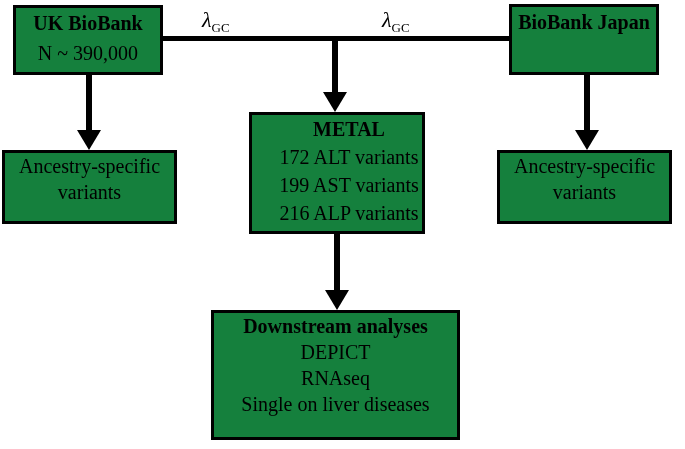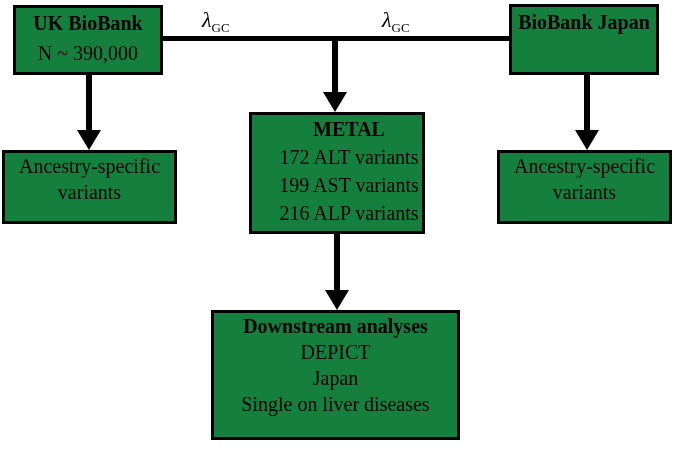--- a/index.html
+++ b/index.html
@@ -125,17 +125,17 @@
   </div>
 
   <div class="box box-anc-right">
     <div>Ancestry-specific</div>
     <div>variants</div>
   </div>
 
   <div class="box box-down">
     <div class="title">Downstream analyses</div>
     <div>DEPICT</div>
-    <div>Japan</div>
+    <div>RNAseq</div>
     <div>Single on liver diseases</div>
   </div>
 
 </div>
 
 </body></html>

